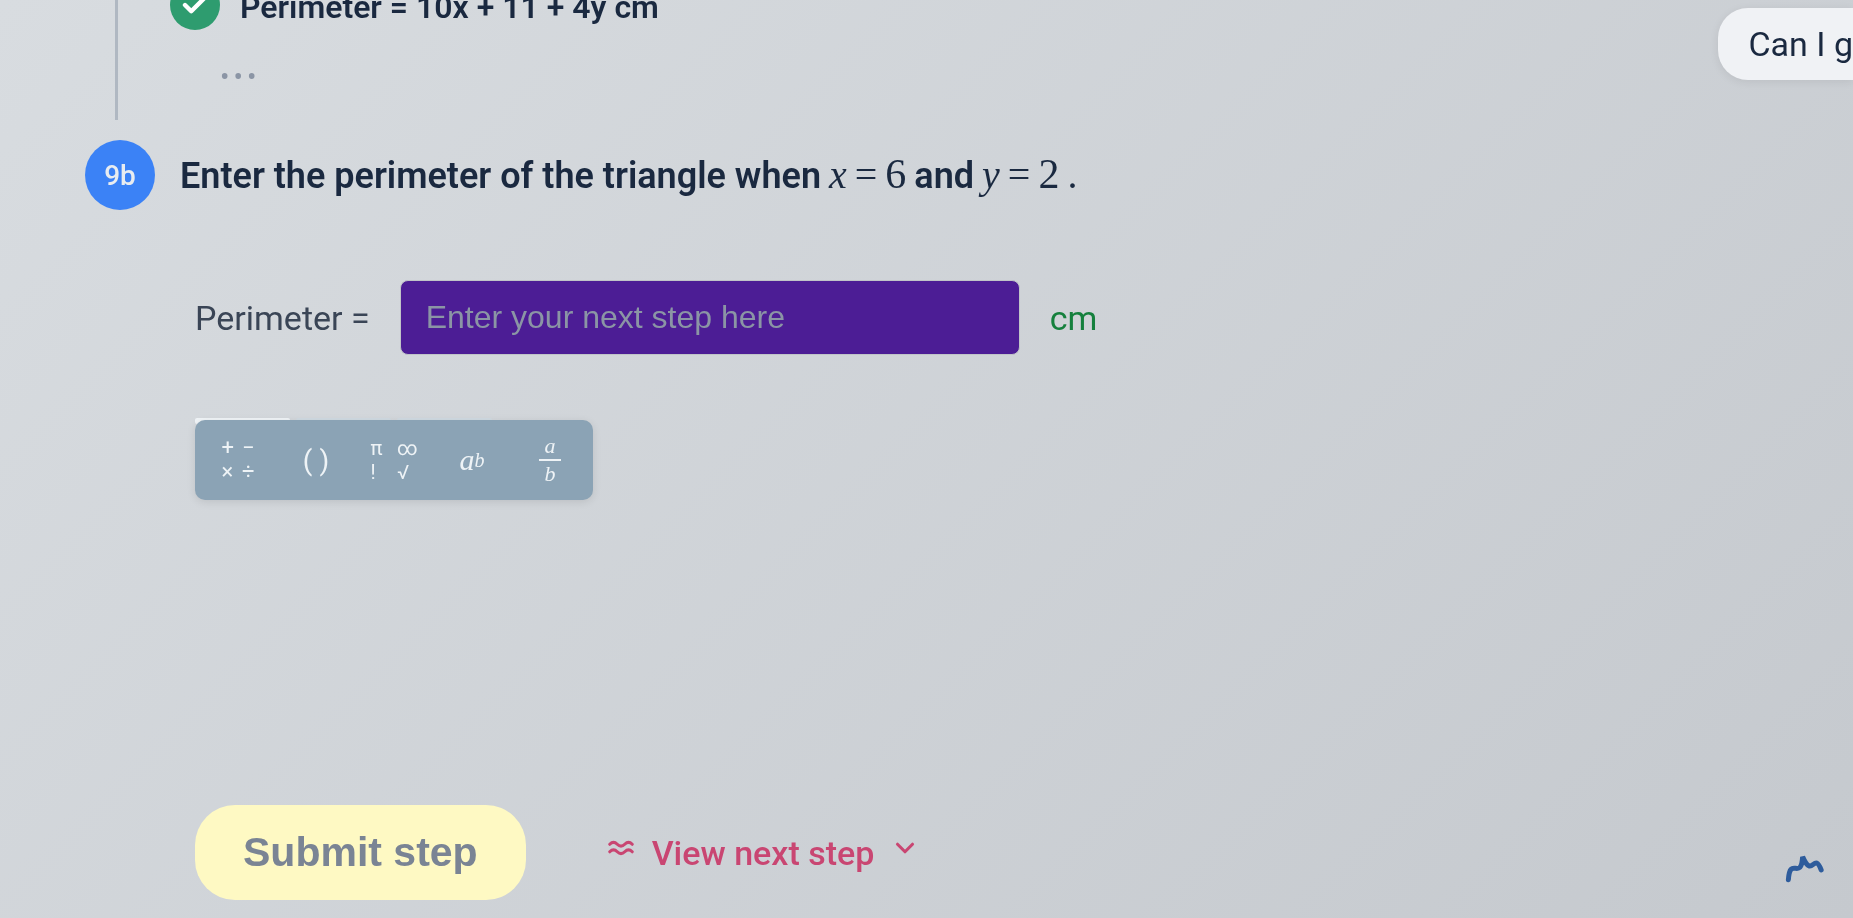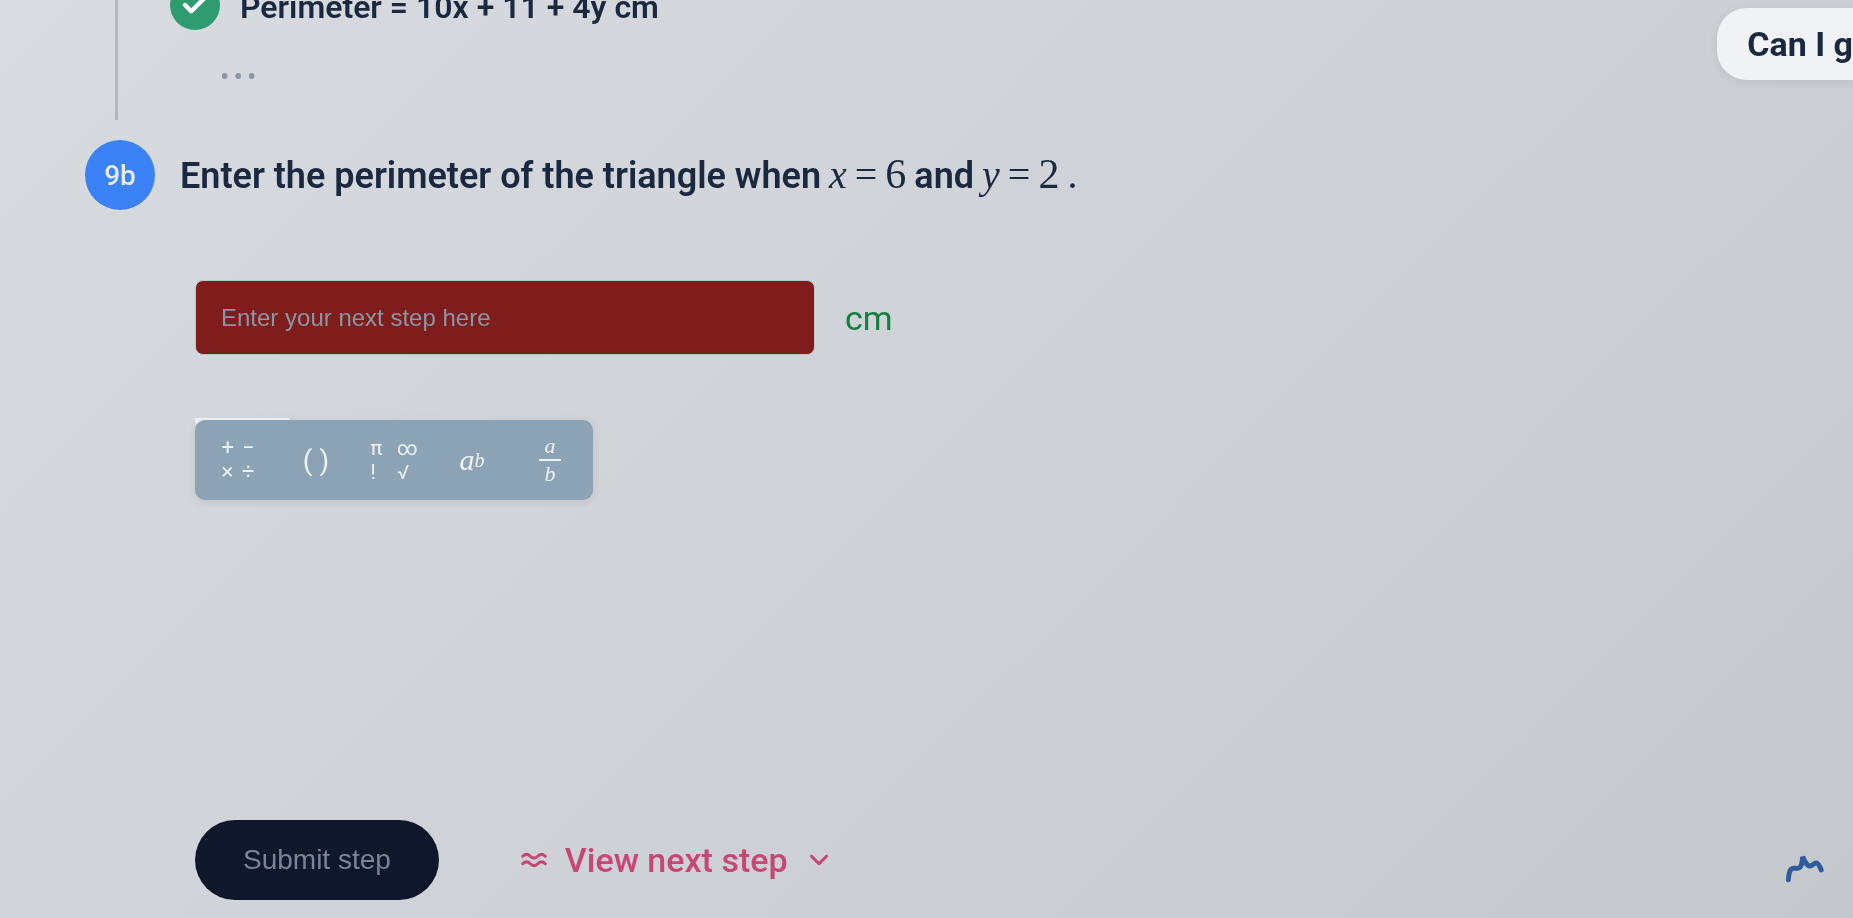--- a/index.html
+++ b/index.html
@@ -88,25 +88,25 @@
       left: 195px;
       top: 280px;
       display: flex;
       align-items: center;
       gap: 30px;
     }
     .perimeter-label { font-size: 34px; color: #3a4556; }
     .input-box {
       width: 620px;
       height: 75px;
-      background: #7f1d1d;
+      background: #4c1d95;
       border: 1px solid #c0c4c8;
       border-radius: 8px;
       padding: 0 25px;
-      font-size: 24px;
+      font-size: 32px;
       color: #8b95a5;
       outline: none;
     }
     .input-box::placeholder { color: #8b95a5; }
     .unit-label { font-size: 34px; color: #15803d; }
     .keypad {
       position: absolute;
       left: 195px;
       top: 420px;
       display: flex;
@@ -172,48 +172,48 @@
     .key-frac-line { width: 22px; height: 2px; background: #eef3f6; margin: 2px 0; }
     .bottom-row {
       position: absolute;
       left: 195px;
       bottom: 18px;
       display: flex;
       align-items: center;
       gap: 80px;
     }
     .submit-btn {
-      background: #0f172a;
+      background: #fef9c3;
       color: #7a8494;
       border: none;
       border-radius: 40px;
       padding: 24px 48px;
-      font-size: 28px;
-      font-weight: 400;
+      font-size: 41px;
+      font-weight: 700;
       cursor: pointer;
     }
     .view-next {
       display: flex;
-      align-items: center;
+      align-items: flex-start;
       gap: 16px;
       color: #c94672;
       font-size: 34px;
       font-weight: 500;
       cursor: pointer;
     }
     .view-next svg { width: 30px; height: 30px; }
     .hint-pill {
       position: absolute;
       right: 0;
       top: 8px;
       background: #f0f2f5;
       border-radius: 30px 0 0 30px;
       padding: 16px 0 16px 30px;
       font-size: 34px;
-      font-weight: 700;
+      font-weight: 400;
       color: #1a2940;
       box-shadow: 0 2px 10px rgba(0,0,0,0.08);
     }
     .squiggle {
       position: absolute;
       right: 28px;
       bottom: 20px;
       color: #2e5c9c;
       font-size: 44px;
       font-weight: 700;
@@ -242,20 +242,21 @@
     <span class="math-sym">=</span>
     <span class="math-num">6</span>
     <span>and</span>
     <span class="math-var">y</span>
     <span class="math-sym">=</span>
     <span class="math-num">2</span>
     <span class="math-sym">.</span>
   </div>
 
   <div class="answer-row">
+    <span class="perimeter-label">Perimeter =</span>
     <input class="input-box" type="text" placeholder="Enter your next step here" style="">
     <span class="unit-label">cm</span>
   </div>
 
   <div class="keypad-tabs">
     <div class="keypad-tab active"></div>
     <div class="keypad-tab"></div>
     <div class="keypad-tab"></div>
   </div>
 

